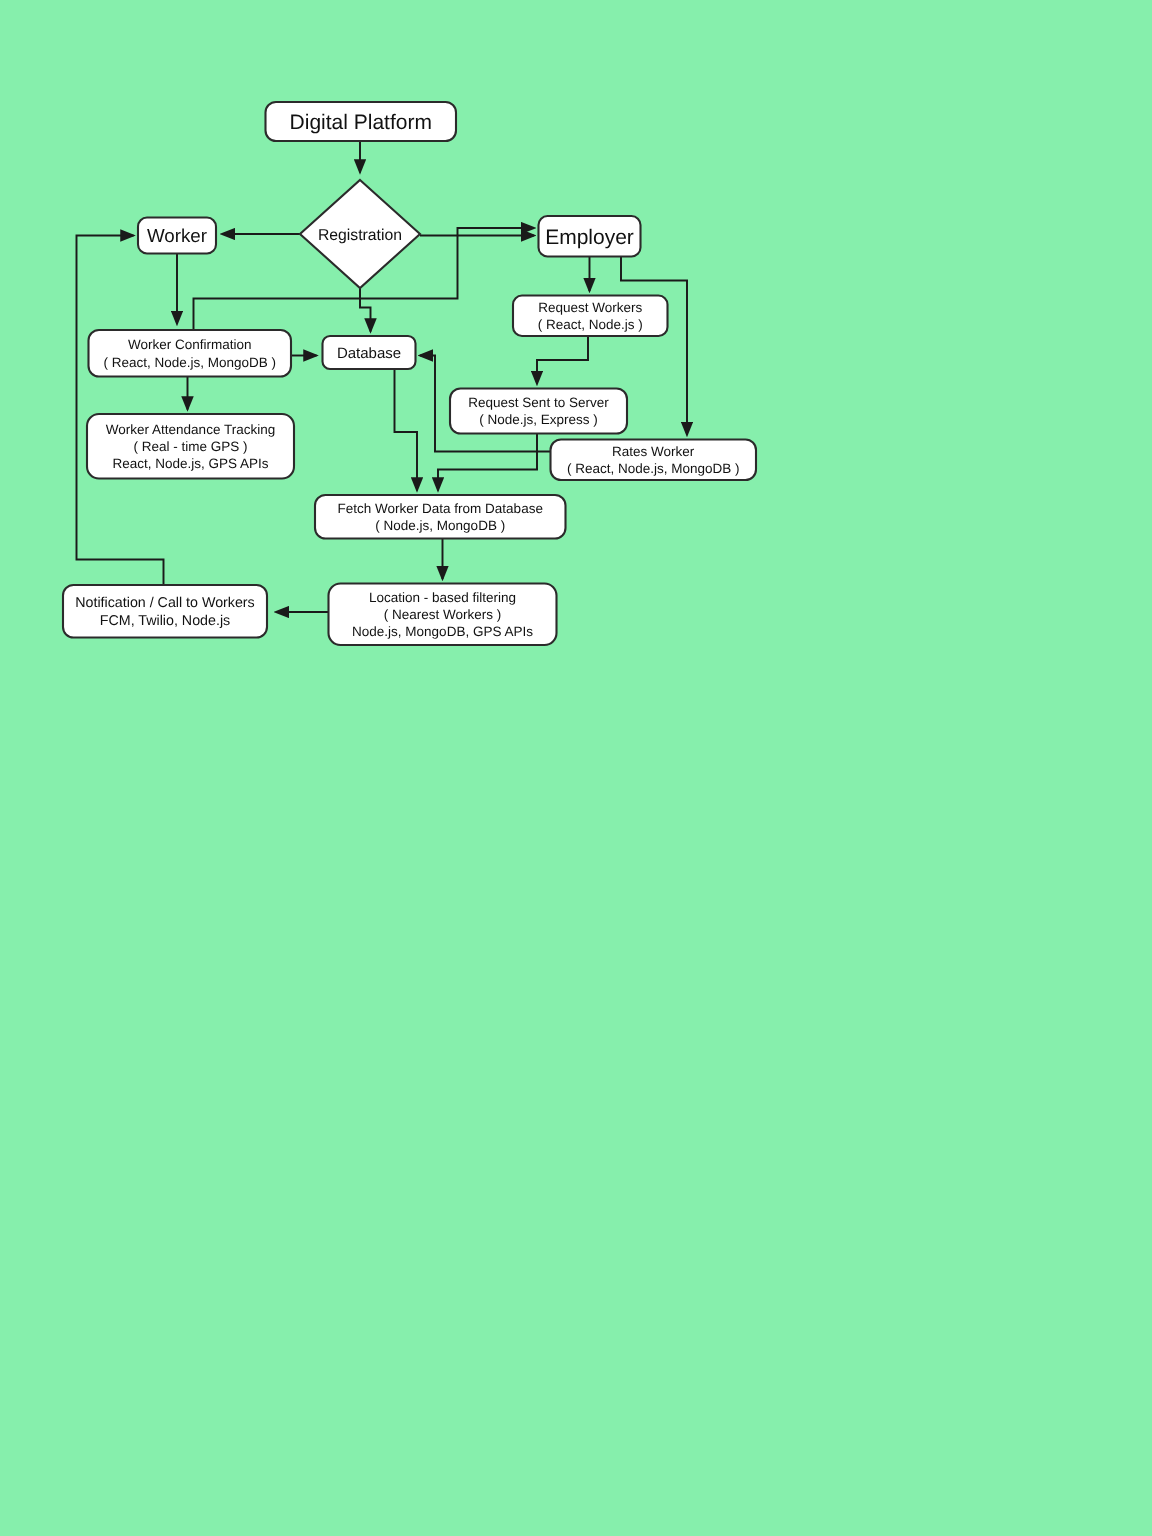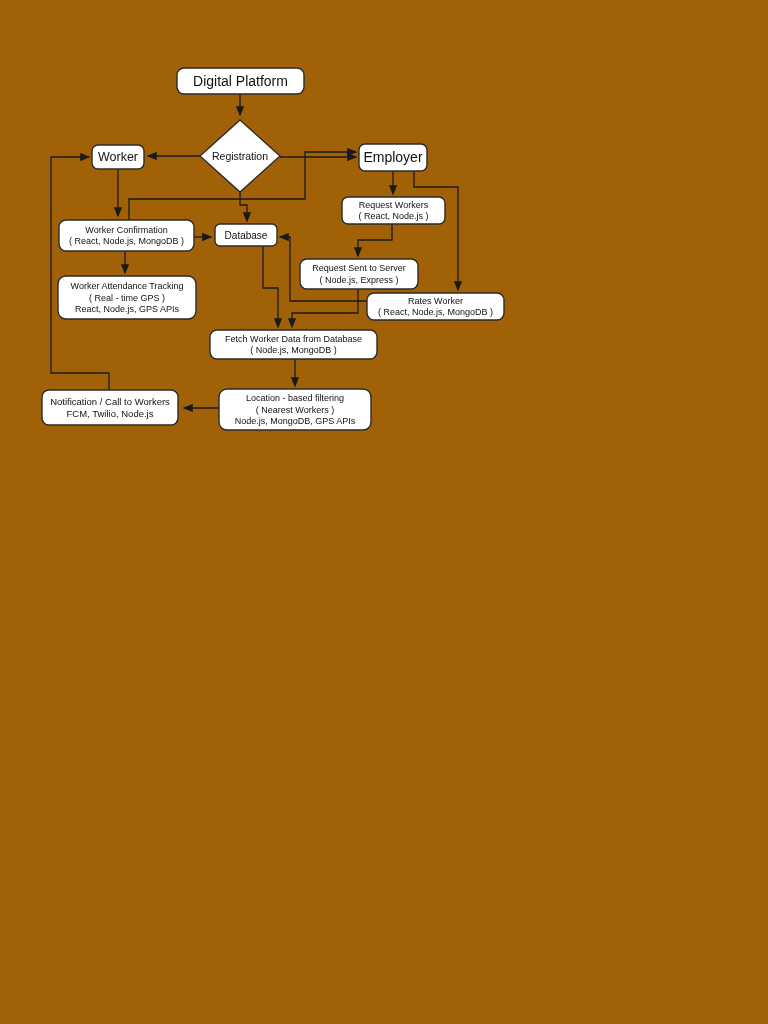--- a/index.html
+++ b/index.html
@@ -5,21 +5,21 @@
   html, body {
     margin: 0;
     padding: 0;
     background: #ffffff;
     font-family: "Liberation Sans", sans-serif;
   }
   #page {
     position: relative;
     width: 768px;
     height: 1024px;
-    background: #a16207;
+    background: #86efac;
     overflow: hidden;
   }
   svg { display: block; }
   .edge {
     fill: none;
     stroke: #1a1a1a;
     stroke-width: 1.3;
   }
   .node-shape {
     fill: #ffffff;

